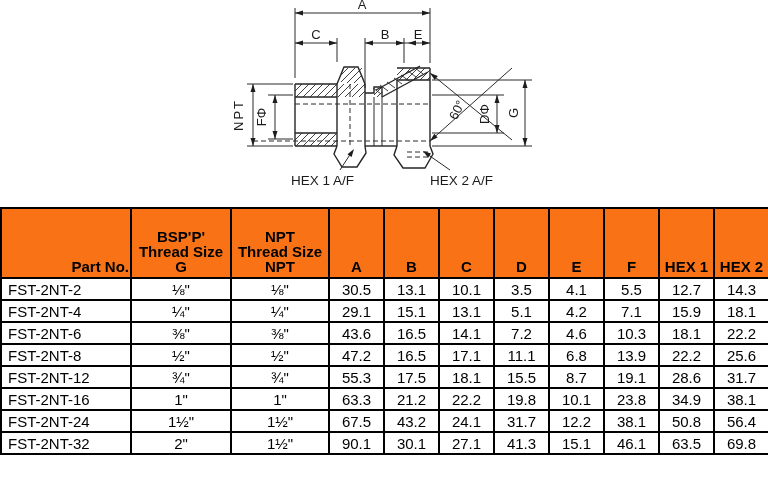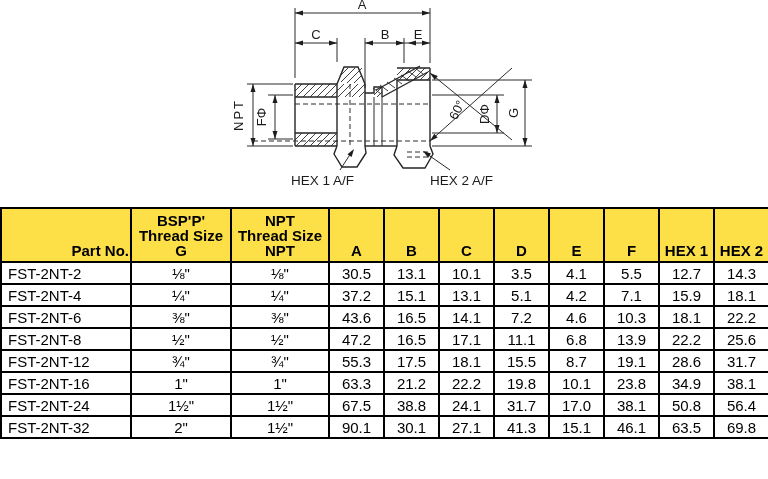--- a/index.html
+++ b/index.html
@@ -25,28 +25,28 @@
 
   table.dim-table {
     width: 768px;
     border-collapse: collapse;
     table-layout: fixed;
   }
   table.dim-table th, table.dim-table td {
     border: 2px solid #000;
   }
   table.dim-table th {
-    background: #fde047;
+    background: #f97316;
     font-weight: bold;
     font-size: 15px;
     line-height: 15px;
     text-align: center;
     vertical-align: bottom;
     white-space: pre-line;
-    padding: 4px 1px 3px 1px;
+    padding: 20px 1px 3px 1px;
     height: 46px;
   }
   table.dim-table th:first-child { text-align: right; }
   table.dim-table td {
     font-size: 15px;
     text-align: center;
     height: 22px;
     padding: 0 2px;
     background: #fff;
   }
@@ -259,21 +259,21 @@
       <td>3.5</td>
       <td>4.1</td>
       <td>5.5</td>
       <td>12.7</td>
       <td>14.3</td>
     </tr>
       <tr>
       <td>FST-2NT-4</td>
       <td>¼"</td>
       <td>¼"</td>
-      <td>37.2</td>
+      <td>29.1</td>
       <td>15.1</td>
       <td>13.1</td>
       <td>5.1</td>
       <td>4.2</td>
       <td>7.1</td>
       <td>15.9</td>
       <td>18.1</td>
     </tr>
       <tr>
       <td>FST-2NT-6</td>
@@ -325,24 +325,24 @@
       <td>10.1</td>
       <td>23.8</td>
       <td>34.9</td>
       <td>38.1</td>
     </tr>
       <tr>
       <td>FST-2NT-24</td>
       <td>1½"</td>
       <td>1½"</td>
       <td>67.5</td>
-      <td>38.8</td>
+      <td>43.2</td>
       <td>24.1</td>
       <td>31.7</td>
-      <td>17.0</td>
+      <td>12.2</td>
       <td>38.1</td>
       <td>50.8</td>
       <td>56.4</td>
     </tr>
       <tr>
       <td>FST-2NT-32</td>
       <td>2"</td>
       <td>1½"</td>
       <td>90.1</td>
       <td>30.1</td>

